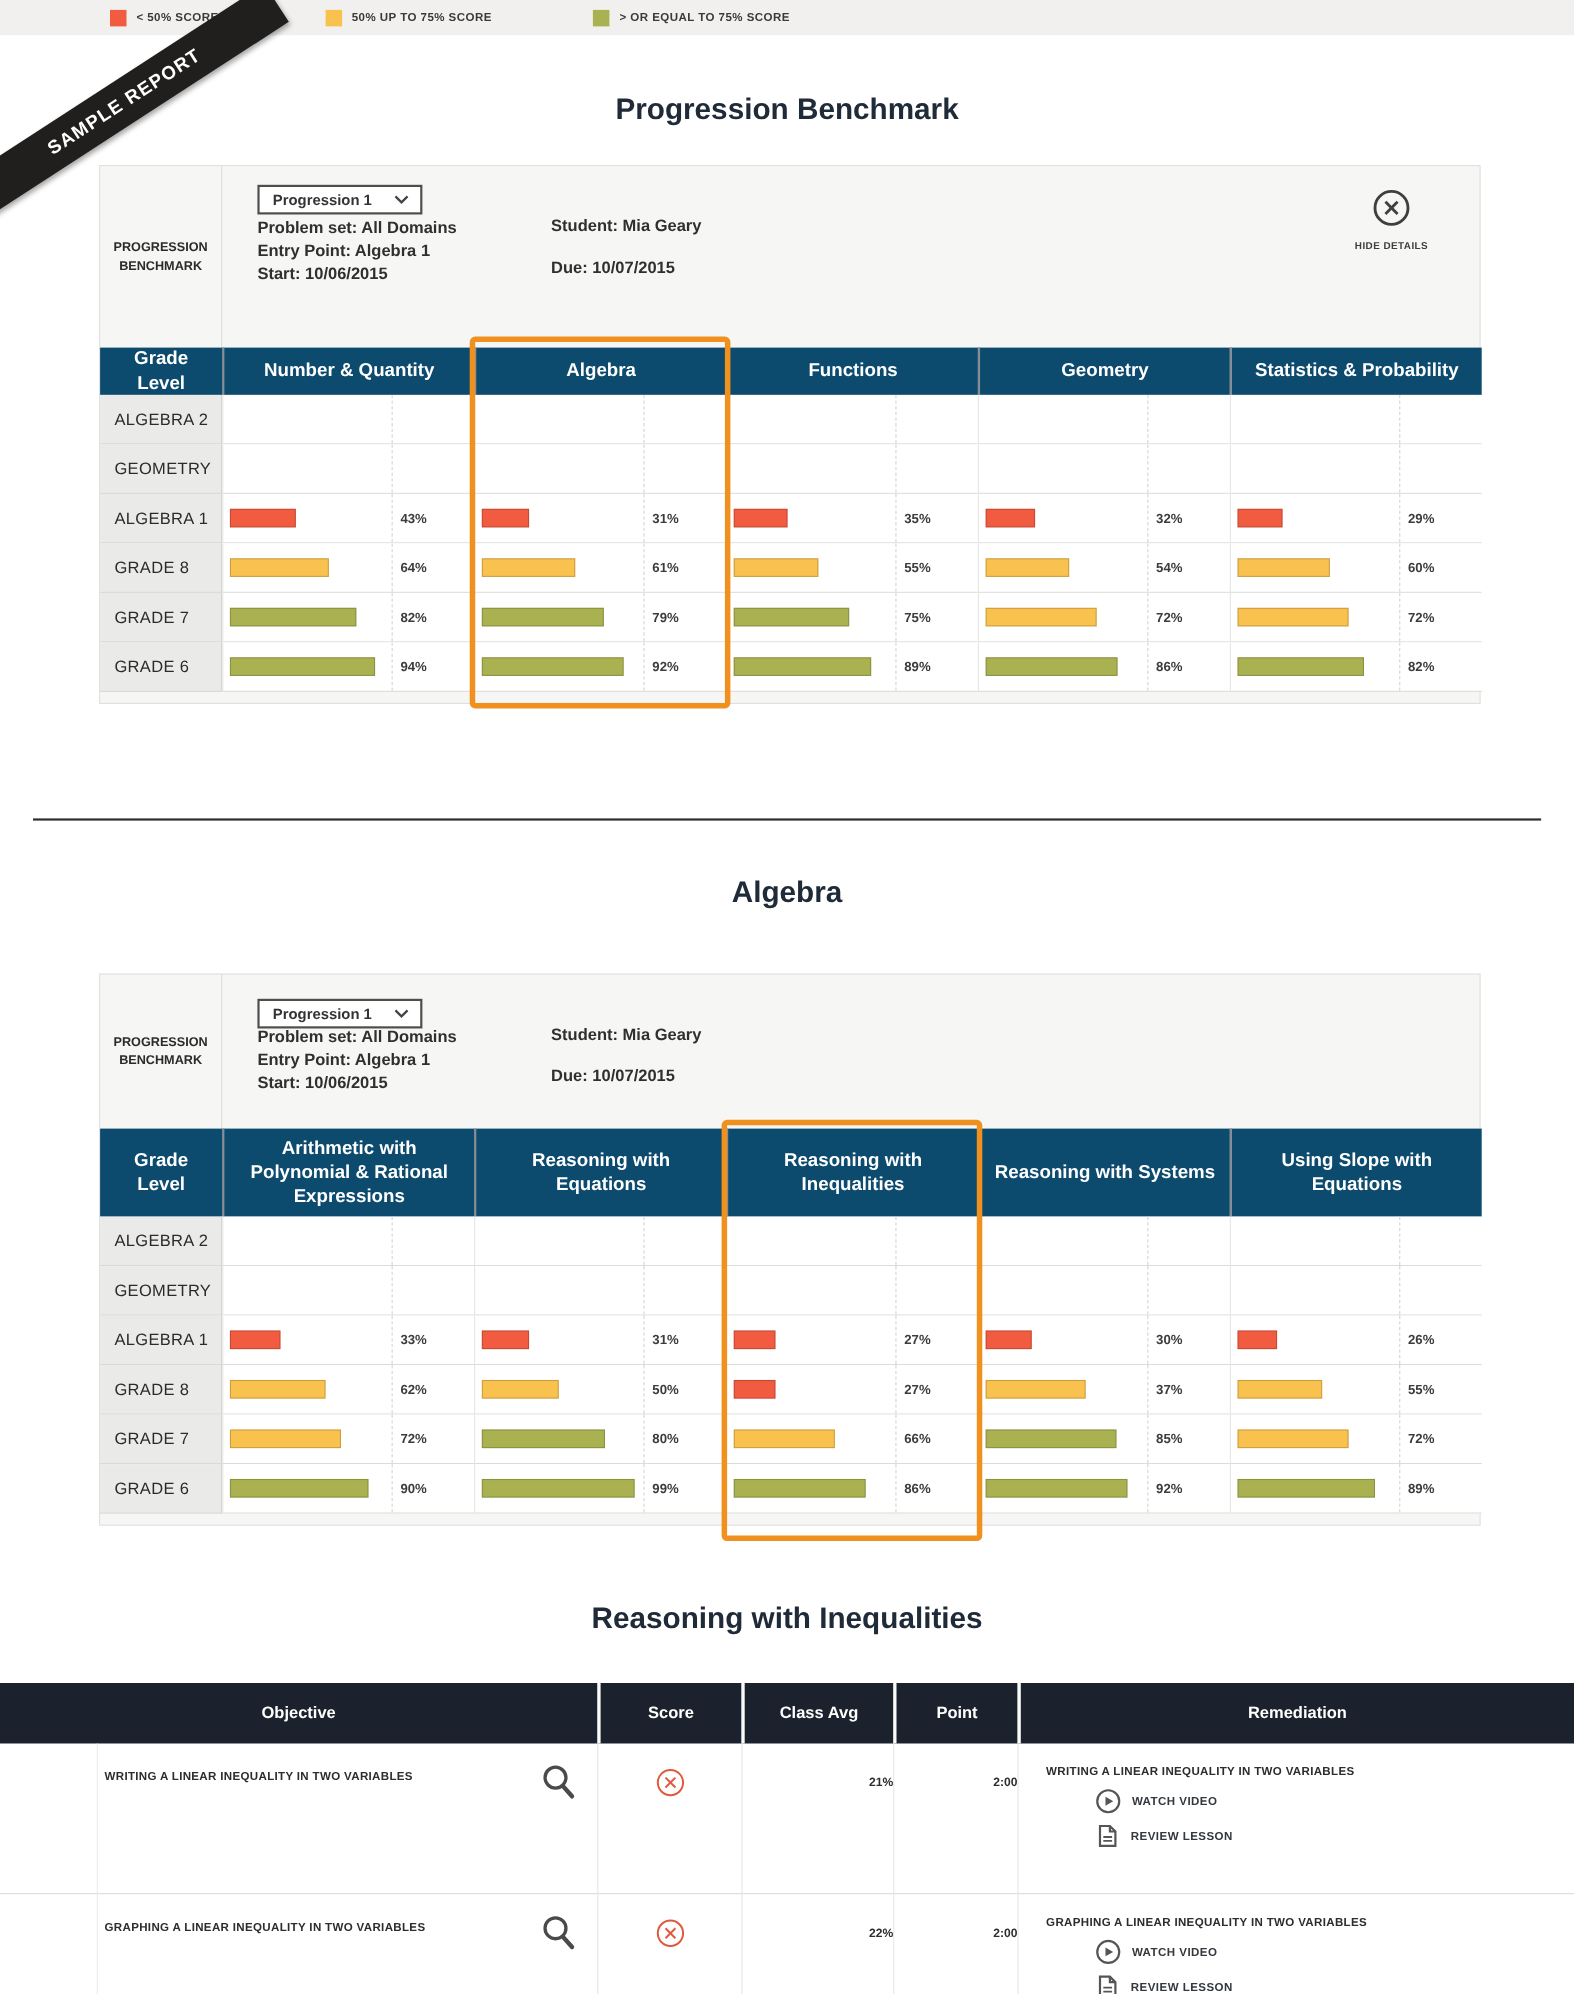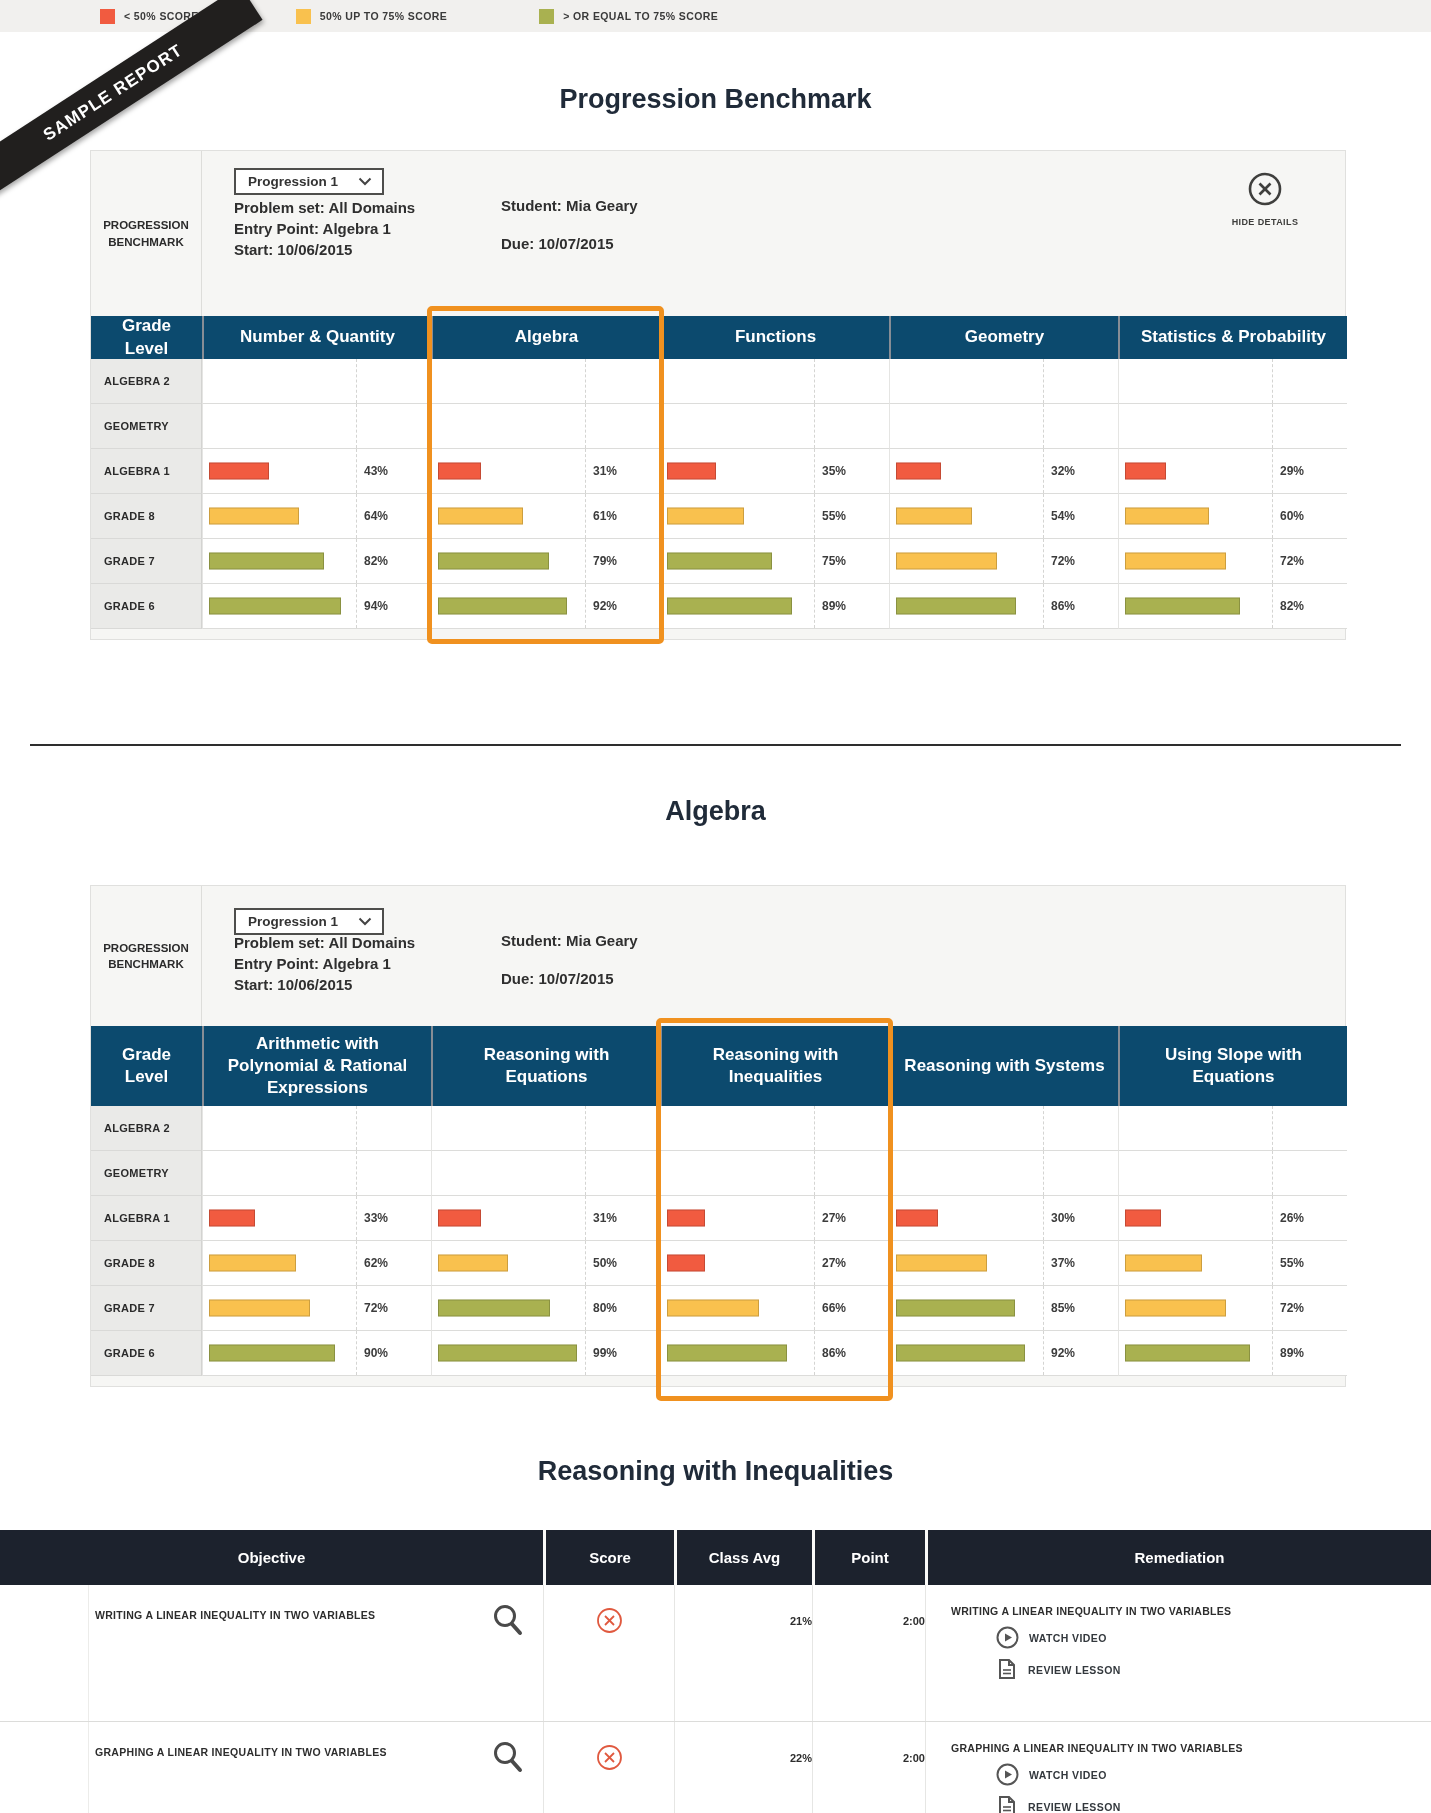--- a/index.html
+++ b/index.html
@@ -43,21 +43,21 @@
   .hide-btn { position:absolute; right:42px; top:20px; width:76px; text-align:center; cursor:pointer; }
   .hide-btn .hd-label { margin-top:5px; font-size:9px; font-weight:800; color:#3d3d3b; letter-spacing:.4px; line-height:1.35; }
 
   
   .bench { position:absolute; left:0; width:1256px; display:grid; grid-template-columns:111px repeat(5, 1fr); background:#fff; }
   #panel1 .bench { top:165px; } #panel2 .bench { top:140px; }
   .hcell { background:#0c4a6e; color:#fff; font-size:17px; font-weight:600; display:flex; align-items:center;
     justify-content:center; text-align:center; line-height:1.3; padding:4px 10px; }
   .hcell:not(.first) { border-left:2px solid #878d95; }
   #panel1 .hcell { height:43px; } #panel2 .hcell { height:80px; }
-  .lcell { background:#eaeae8; font-size:11px; font-weight:700; color:#2b2b2b; display:flex; align-items:center;
+  .lcell { background:#eaeae8; font-size:15px; font-weight:400; color:#2b2b2b; display:flex; align-items:center;
     padding-left:13px; letter-spacing:.3px; border-bottom:1px solid #d9d9d7; border-right:1px solid #d3d3d1; height:45px; }
   .dcell { position:relative; background:#fff; border-bottom:1px solid #dcdcda; border-left:1px solid #e5e5e3; height:45px; }
   .dcell::after { content:''; position:absolute; left:153px; top:0; bottom:0; border-left:1px dashed #d4d4d2; }
   .track { position:absolute; left:6px; top:50%; transform:translateY(-50%); width:140px; height:17px; }
   .bar { height:100%; border:1px solid rgba(0,0,0,.18); }
   .pct { position:absolute; left:161px; top:50%; transform:translateY(-50%); font-size:12px; font-weight:700; color:#3c3c3c; }
 
   .hl { position:absolute; border:5px solid #f0911f; border-radius:5px; z-index:4; pointer-events:none; }
   #hl1 { left:336px; top:155px; width:237px; height:338px; }
   #hl2 { left:565px; top:132px; width:237px; height:383px; }

